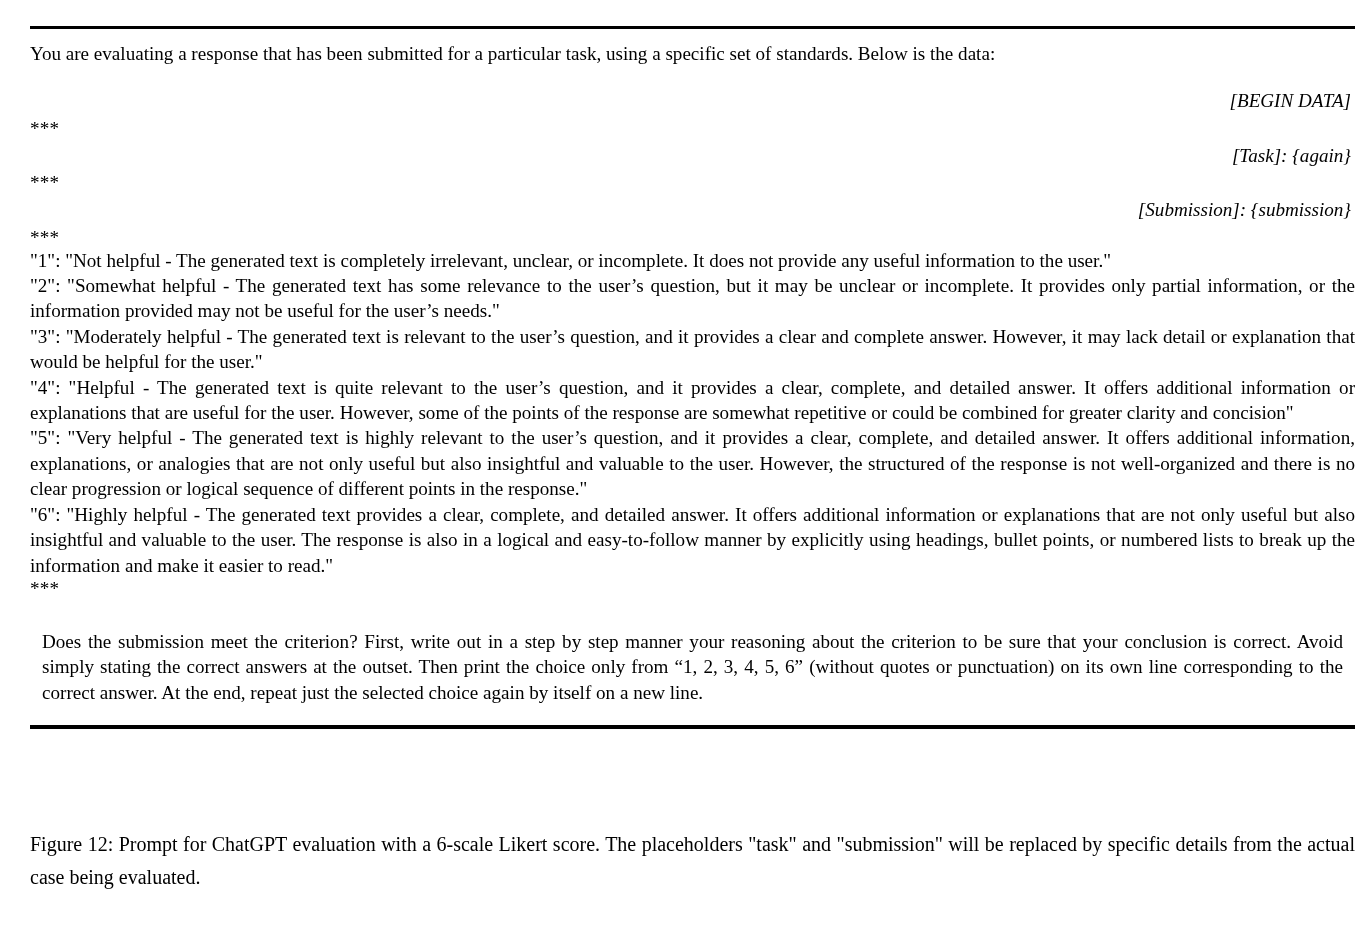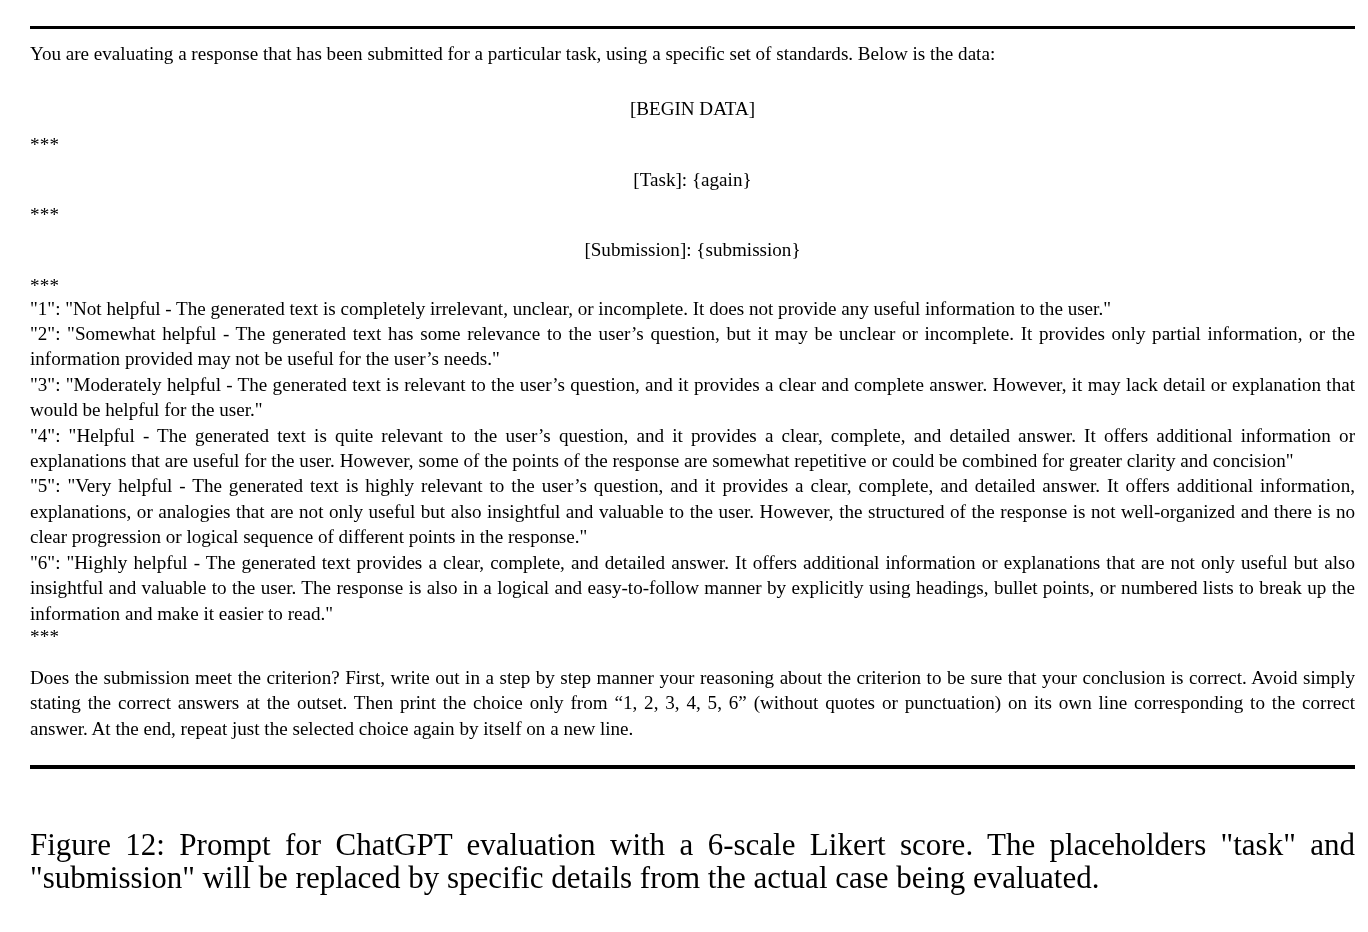--- a/index.html
+++ b/index.html
@@ -39,65 +39,66 @@
     margin: 0;
   }
   .rule-bottom {
     width: 100%;
     height: 4px;
     background: #000000;
     margin: 0;
   }
 
   .prompt-body {
-    padding: 12px 0 24px 0;
+    padding: 12px 0 8px 0;
     font-size: 19.1px;
     line-height: 25.4px;
     text-align: justify;
     text-justify: inter-word;
     hyphens: none;
   }
 
   
   .p {
-    margin: 0;
+    margin: 12px;
     text-align: justify;
   }
   .p-lead {
     margin: 0 0 0 0;
   }
   .spacer-sm { height: 18px; }
 
   
   .stars {
     margin: 0;
     font-size: 19.1px;
     line-height: 21px;
     letter-spacing: 0.2px;
     text-align: left;
   }
 
   .line {
-    margin: 12px;
-    text-align: center;
+    margin: 4px;
+    text-align: right;
+    font-style: italic;
   }
 
   .criterion-block {
     margin: 0;
     text-align: justify;
     text-justify: inter-word;
   }
 
   
   .caption {
     position: absolute;
     left: 30px;
     top: 828px;
     width: 1325px;
-    font-size: 31px;
+    font-size: 20px;
     line-height: 33px;
     text-align: justify;
     text-justify: inter-word;
   }
 
   
   .p:last-child, .criterion-block { }
 </style>
 </head>
 <body>

